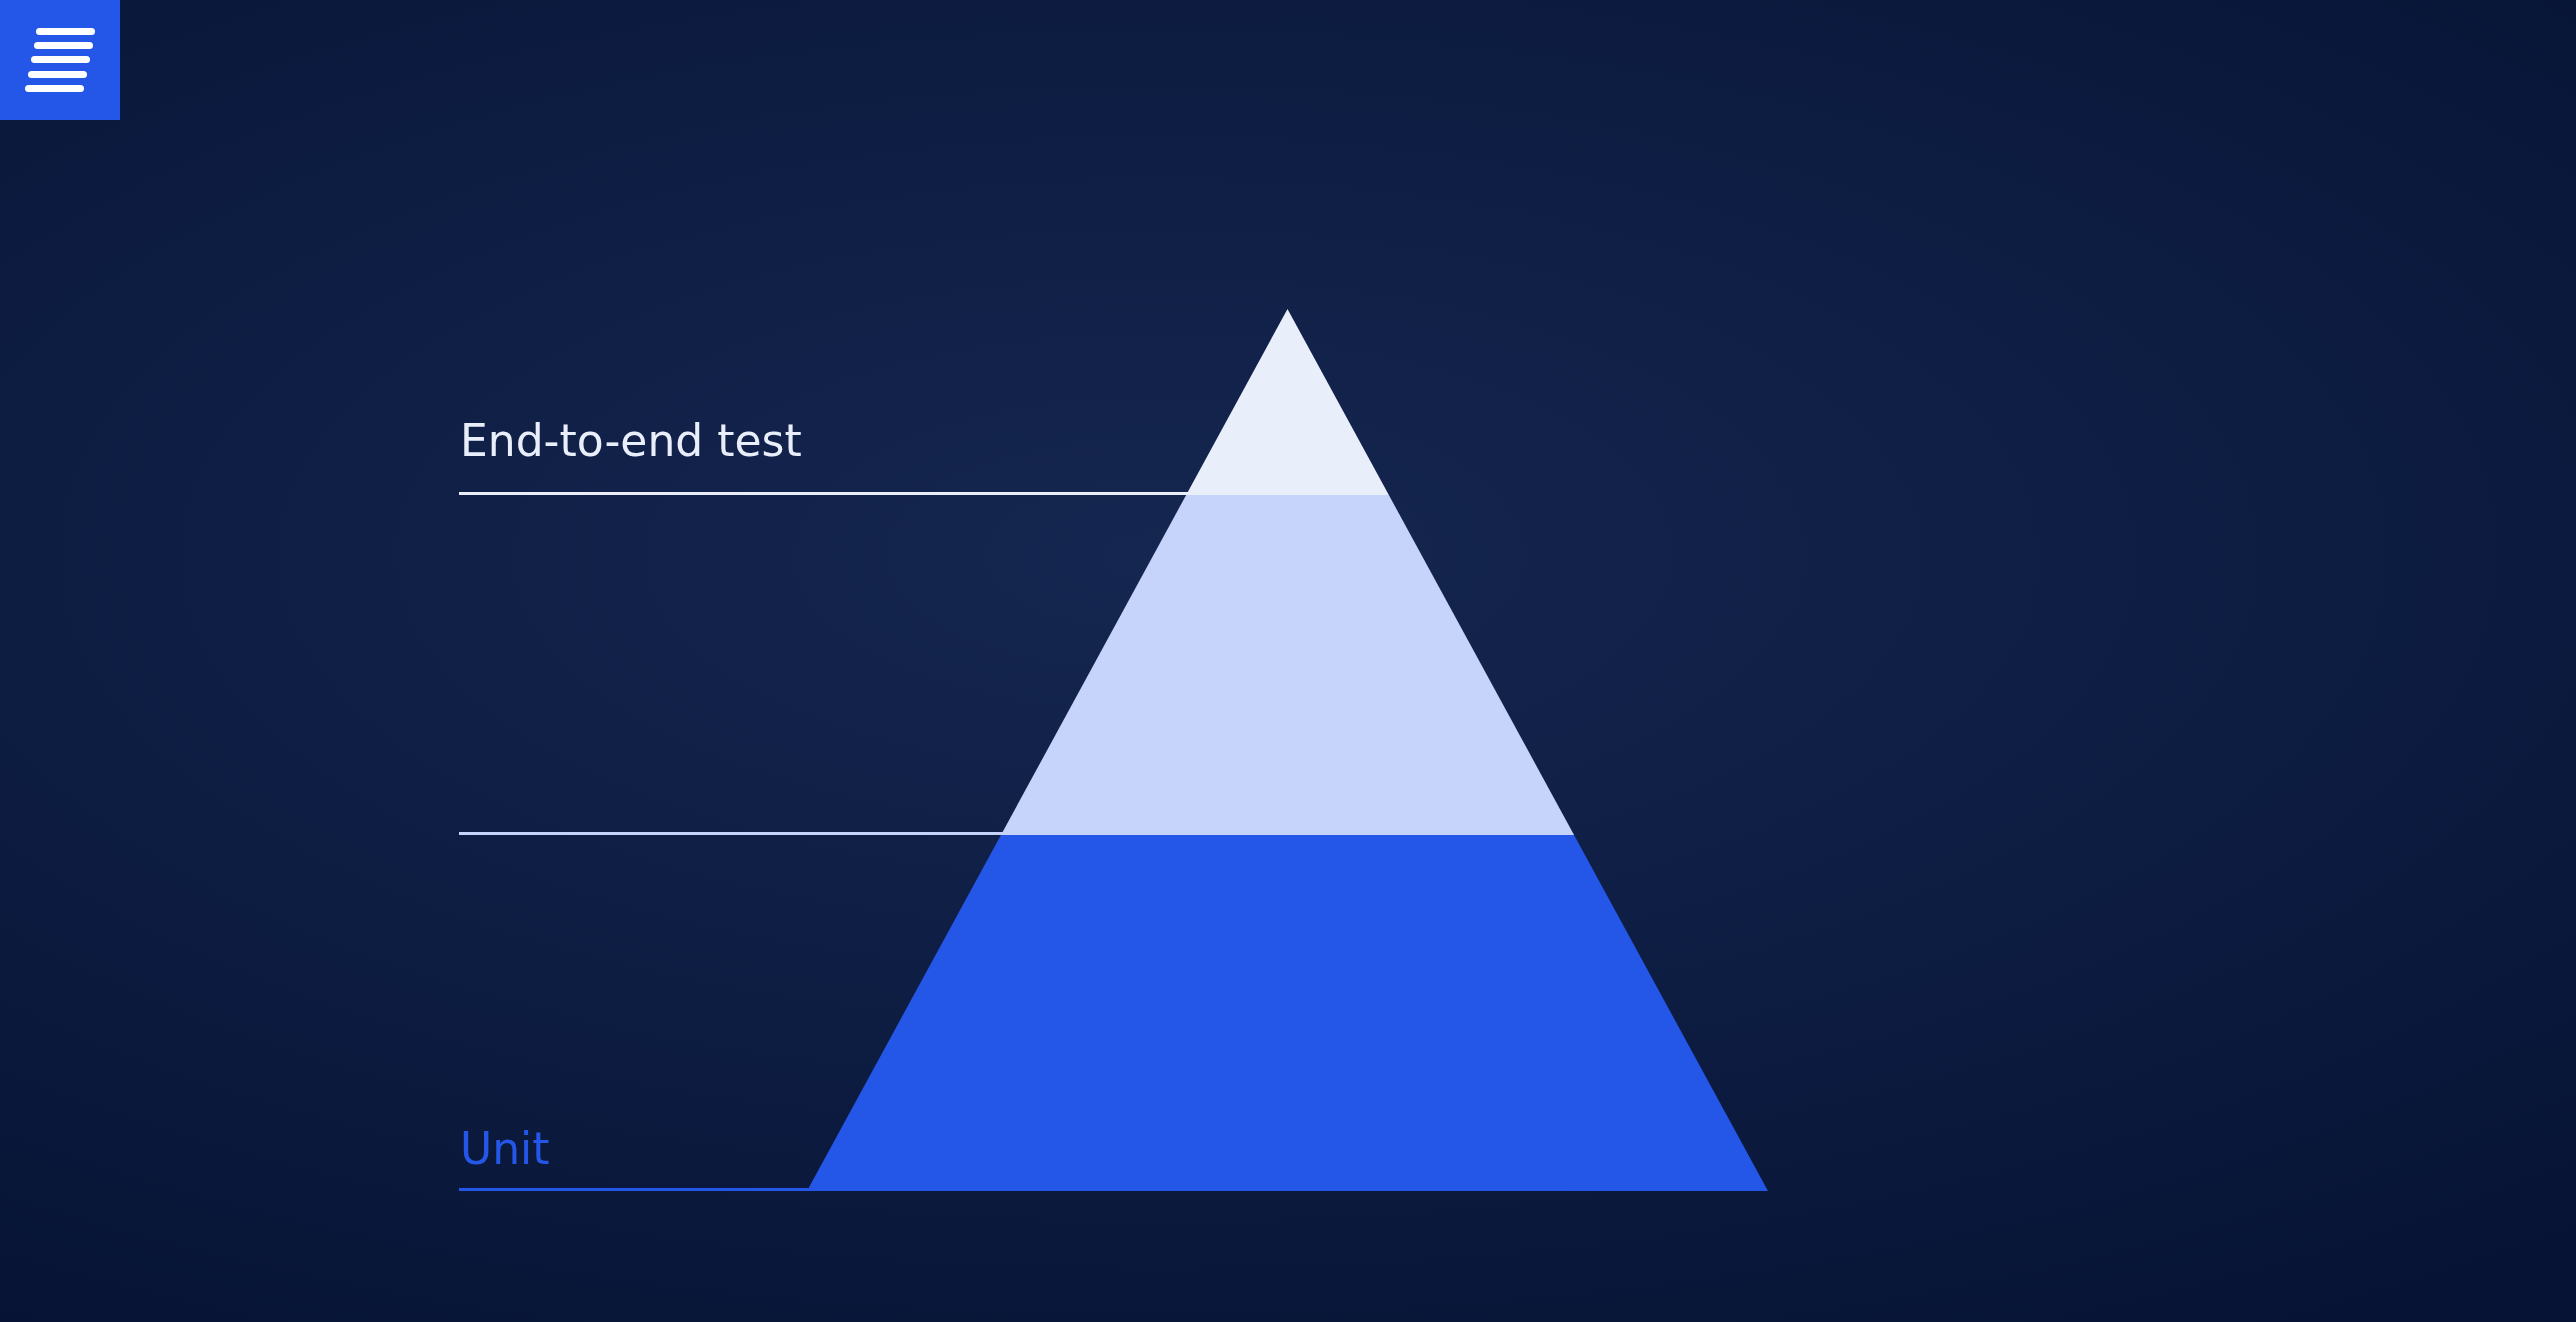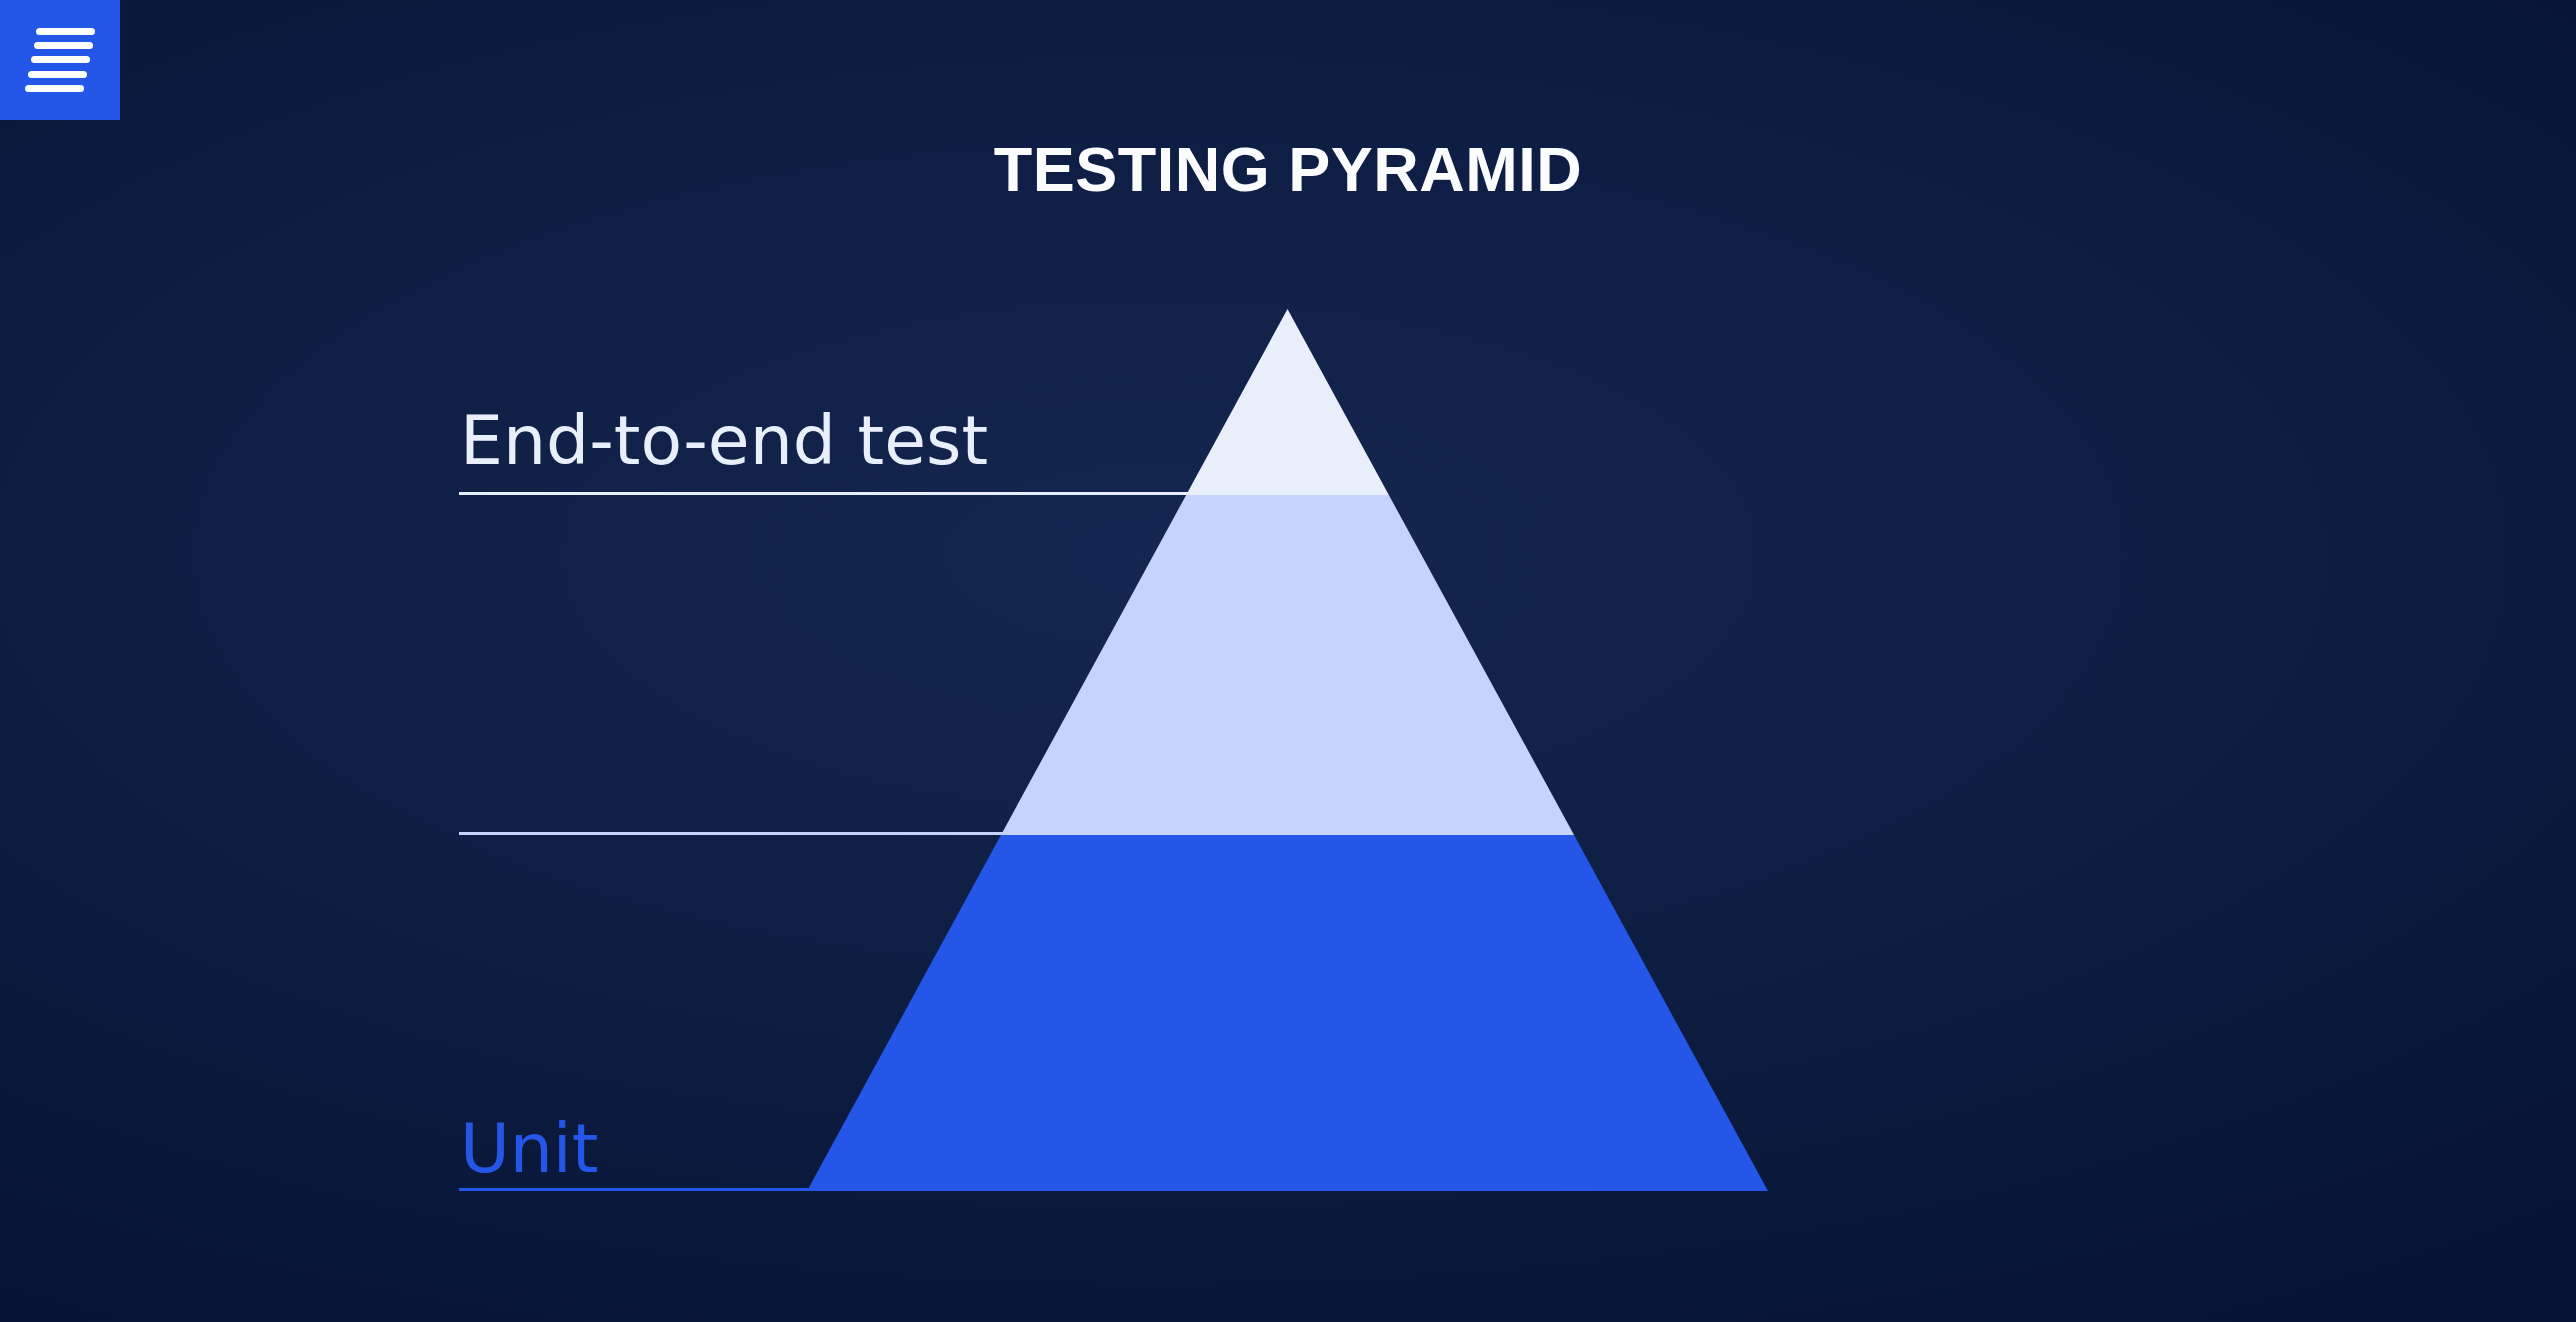--- a/index.html
+++ b/index.html
@@ -58,21 +58,21 @@
     font-size: 63px;
     line-height: 63px;
     letter-spacing: 0.5px;
     color: #fafcfe;
   }
 
   
   .level-label {
     position: absolute;
     left: 460px;
-    font-size: 68px;
+    font-size: 44px;
     line-height: 52px;
     font-weight: 400;
     white-space: nowrap;
   }
   .label-e2e         { top: 415px;  }
   .label-integration { top: 756px; }
   .label-unit        { top: 1111px; margin-top: 12px; }
 
   .level-line {
     position: absolute;
@@ -110,21 +110,20 @@
   <button class="menu-btn" id="menuBtn" style="background-color: rgb(36, 87, 232);">
     <span>
       <span class="menu-bar b1"></span>
       <span class="menu-bar b2"></span>
       <span class="menu-bar b3"></span>
       <span class="menu-bar b4"></span>
       <span class="menu-bar b5"></span>
     </span>
   </button>
 
-  <div class="title" style="color: rgb(250, 252, 254);">TESTING PYRAMID</div>
 
   <div class="level-line line-e2e" style="background-color: rgb(233, 238, 251);"></div>
   <div class="level-line line-integration" style="background-color: rgb(198, 211, 250);"></div>
   <div class="level-line line-unit" style="background-color: rgb(36, 87, 232);"></div>
 
   <div class="level-label label-e2e" style="color: rgb(233, 238, 251);">End-to-end test</div>
   <div class="level-label label-unit" style="color: rgb(36, 87, 232);">Unit</div>
 
   <div class="pyramid">
     <div class="band band-top" style="background-color: rgb(233, 238, 251);"></div>

